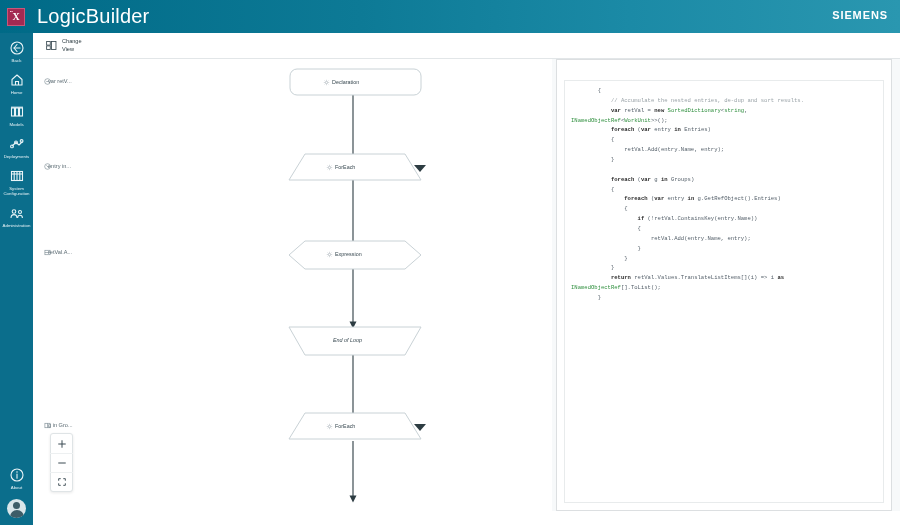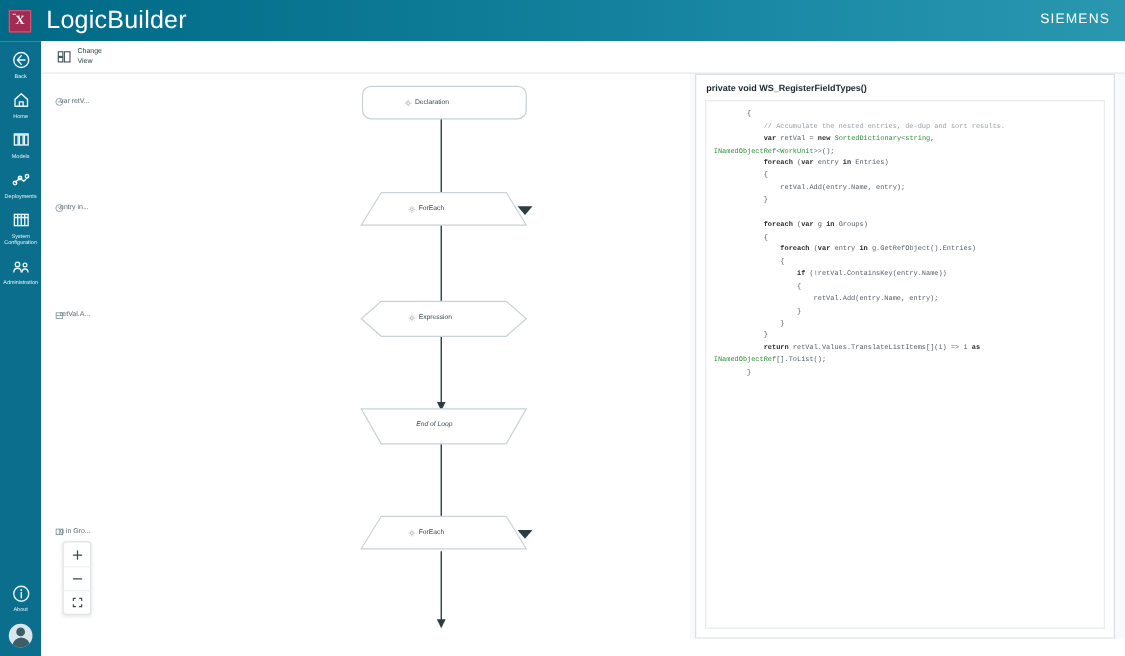--- a/index.html
+++ b/index.html
@@ -29,21 +29,21 @@
   }
   .logo-box .logo-tick {
     position: absolute; top: 1px; left: 2px;
     font-size: 4px; color: #ffd7e2; line-height: 1;
   }
   .app-title {
     margin-left: 12px; color: #ffffff; font-size: 20px; letter-spacing: .2px;
   }
   .siemens {
     position: absolute; right: 12px; top: 9px;
-    color: #ffffff; font-size: 11px; font-weight: normal; letter-spacing: .9px;
+    color: #ffffff; font-size: 11px; font-weight: bold; letter-spacing: .9px;
   }
 
   
   .rail {
     position: absolute; top: 33px; left: 0; width: 33px; height: 492px;
     background: #0b6e8c; display: flex; flex-direction: column; align-items: center;
     padding-top: 7px;
   }
   .rail-item {
     width: 33px; display: flex; flex-direction: column; align-items: center;
@@ -390,21 +390,20 @@
       </div>
       <div class="zc-btn">
         <svg viewBox="0 0 12 12" fill="none" stroke="#3a4a52" stroke-width="1.1">
           <path d="M2 4 V2 H4 M8 2 H10 V4 M10 8 V10 H8 M4 10 H2 V8" stroke-linecap="round" stroke-linejoin="round"></path>
         </svg>
       </div>
     </div>
   </div>
 
   <div class="codepanel">
-    <div class="code-title">private void WS_RegisterFieldTypes()</div>
     <div class="code-body">
       <pre id="code-pre">        {
 <span class="cm">            // Accumulate the nested entries, de-dup and sort results.</span>
             <span class="kw">var</span> retVal = <span class="kw">new</span> <span class="ty">SortedDictionary</span>&lt;<span class="ty">string</span>,
 <span class="ty">INamedObjectRef</span>&lt;<span class="ty">WorkUnit</span>&gt;&gt;();
             <span class="kw">foreach</span> (<span class="kw">var</span> entry <span class="kw">in</span> Entries)
             {
                 retVal.Add(entry.Name, entry);
             }
 

